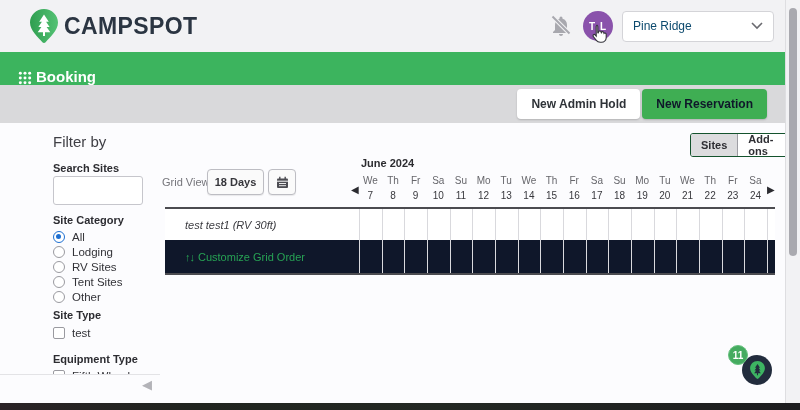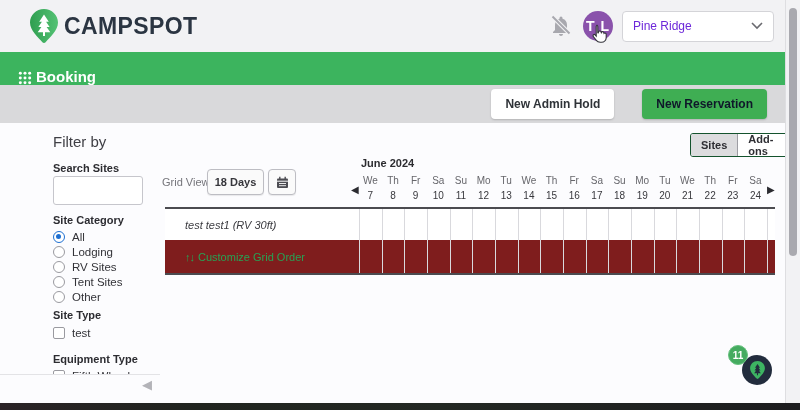--- a/index.html
+++ b/index.html
@@ -6,37 +6,37 @@
   .stage{position:relative;width:800px;height:410px;overflow:hidden;background:#fcfcfe;
          font-family:"Liberation Sans",sans-serif;-webkit-font-smoothing:antialiased;}
   
   .top{position:absolute;left:0;top:0;width:800px;height:52px;background:#f2f2f4;
        display:flex;align-items:center;}
   .logo{display:flex;align-items:center;margin-left:30px;gap:6px;}
   .logo-text{font-size:23px;font-weight:800;color:#2b3542;letter-spacing:.4px;}
   .top-right{margin-left:auto;display:flex;align-items:center;gap:9px;padding-right:26px;}
   .bell{width:26px;height:26px;display:flex;align-items:center;justify-content:center;cursor:pointer;}
   .avatar{position:relative;width:30px;height:30px;border-radius:50%;background:#8a52ab;color:#fff;
-          font-size:14px;font-weight:700;display:flex;align-items:center;justify-content:center;
+          font-size:10px;font-weight:700;display:flex;align-items:center;justify-content:center;
           letter-spacing:1px;cursor:pointer;}
   .cursor-hand{position:absolute;left:8px;top:13px;width:16px;height:20px;z-index:6;}
   .prop-select{width:152px;height:31px;background:#fff;border:1px solid #d4d4d8;border-radius:4px;
                display:flex;align-items:center;justify-content:space-between;padding:0 10px;
-               box-sizing:border-box;font-size:12px;color:#6d28d9;cursor:pointer;}
+               box-sizing:border-box;font-size:12px;color:#0c4a6e;cursor:pointer;}
   
   .nav{position:absolute;left:0;top:52px;width:800px;height:33px;background:#3cb45e;
        display:flex;align-items:stretch;color:#fff;}
   .nav-left{display:flex;align-items:flex-end;gap:4px;padding-left:18px;}
   .app-label{font-size:15px;font-weight:700;}
   .tabs{margin-left:auto;display:flex;align-items:stretch;padding-right:28px;}
   .tab{display:flex;align-items:center;padding:0 13px;font-size:11.5px;font-weight:700;cursor:pointer;white-space:nowrap;}
   .tab.active{background:#2e8c4d;}
   
   .toolbar{position:absolute;left:0;top:85px;width:800px;height:38px;background:#d9d9db;
-           display:flex;align-items:center;justify-content:flex-end;gap:28px;padding-right:33px;box-sizing:border-box;}
+           display:flex;align-items:center;justify-content:flex-end;gap:2px;padding-right:33px;box-sizing:border-box;}
   .btn{height:30px;border-radius:4px;font-size:12px;font-weight:700;display:flex;align-items:center;
        padding:0 14px;cursor:pointer;white-space:nowrap;}
   .btn-white{background:#fff;color:#2f3338;box-shadow:0 1px 2px rgba(0,0,0,.18);}
   .btn-green{background:#3fae53;color:#0f172a;box-shadow:0 1px 2px rgba(0,0,0,.18);}
   
   .sidebar{position:absolute;left:0;top:123px;width:165px;height:251px;overflow:hidden;}
   .filter-title{position:absolute;left:53px;top:10px;font-size:15px;color:#3f3f45;}
   .side-label{position:absolute;left:53px;font-size:11px;font-weight:700;color:#2c2c31;}
   .search-input{position:absolute;left:53px;top:53px;width:90px;height:29px;border:1px solid #c6c6cc;
                 border-radius:3px;background:#fff;box-sizing:border-box;font-family:"Liberation Sans",sans-serif;
@@ -66,21 +66,21 @@
   .days-row{position:absolute;left:359px;top:174px;display:flex;}
   .day-cell{width:22.67px;display:flex;flex-direction:column;align-items:center;padding-top:1px;}
   .day-dow{font-size:10px;color:#66666b;line-height:11px;}
   .day-date{font-size:10px;color:#38383d;line-height:11px;margin-top:4px;}
   .date-arrow{position:absolute;font-size:10px;color:#2b2b30;cursor:pointer;line-height:10px;}
   
   .grid-topline{position:absolute;left:165px;top:207px;width:610px;height:2px;background:#4b4b50;}
   .grid-botline{position:absolute;left:165px;top:273px;width:610px;height:2px;background:#4b4b50;}
   .grid-row{position:absolute;left:165px;width:610px;display:flex;align-items:center;}
   .row-site{top:209px;height:31px;background:#fff;}
-  .row-custom{top:240px;height:33px;background:#7f1d1d;}
+  .row-custom{top:240px;height:33px;background:#0f172a;}
   .row-label{margin-left:20px;font-size:11px;color:#3c3c41;font-style:italic;}
   .row-cells{position:absolute;left:194px;top:0;bottom:0;width:409px;border-left:1px solid #d9d9dd;
              background:repeating-linear-gradient(to right,transparent 0px,transparent 21.67px,#d9d9dd 21.67px,#d9d9dd 22.67px);}
   .custom-link{margin-left:20px;font-size:11px;font-weight:400;color:#27a254;cursor:pointer;z-index:2;}
   .custom-link .sort-arrows{font-size:11px;letter-spacing:-1px;margin-right:4px;}
   
   .chat{position:absolute;left:742px;top:355px;width:30px;height:30px;border-radius:50%;background:#222c3d;
         display:flex;align-items:center;justify-content:center;cursor:pointer;z-index:4;}
   .chat-badge{position:absolute;left:728px;top:345px;width:20px;height:20px;border-radius:50%;background:#45ab60;
         border:1px solid #66c17e;box-sizing:border-box;color:#fff;font-size:10px;font-weight:700;

